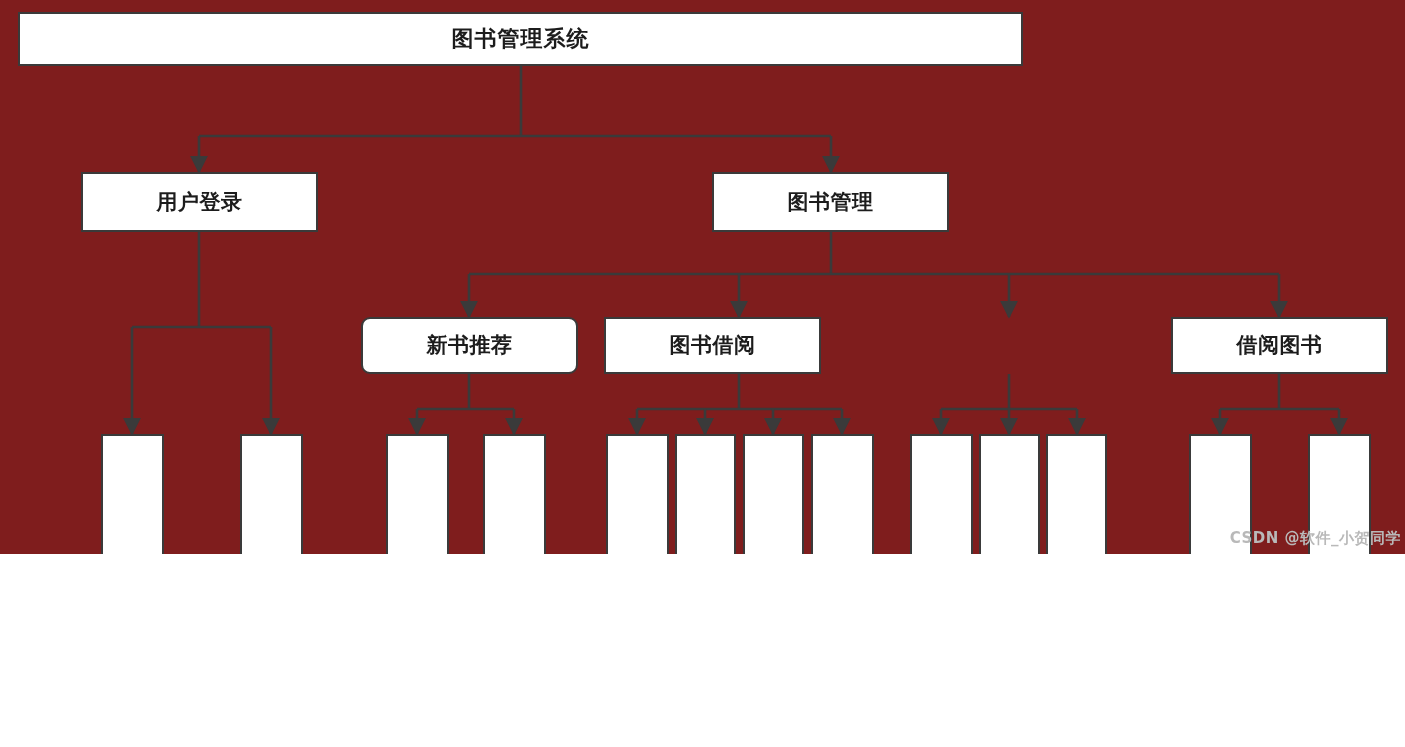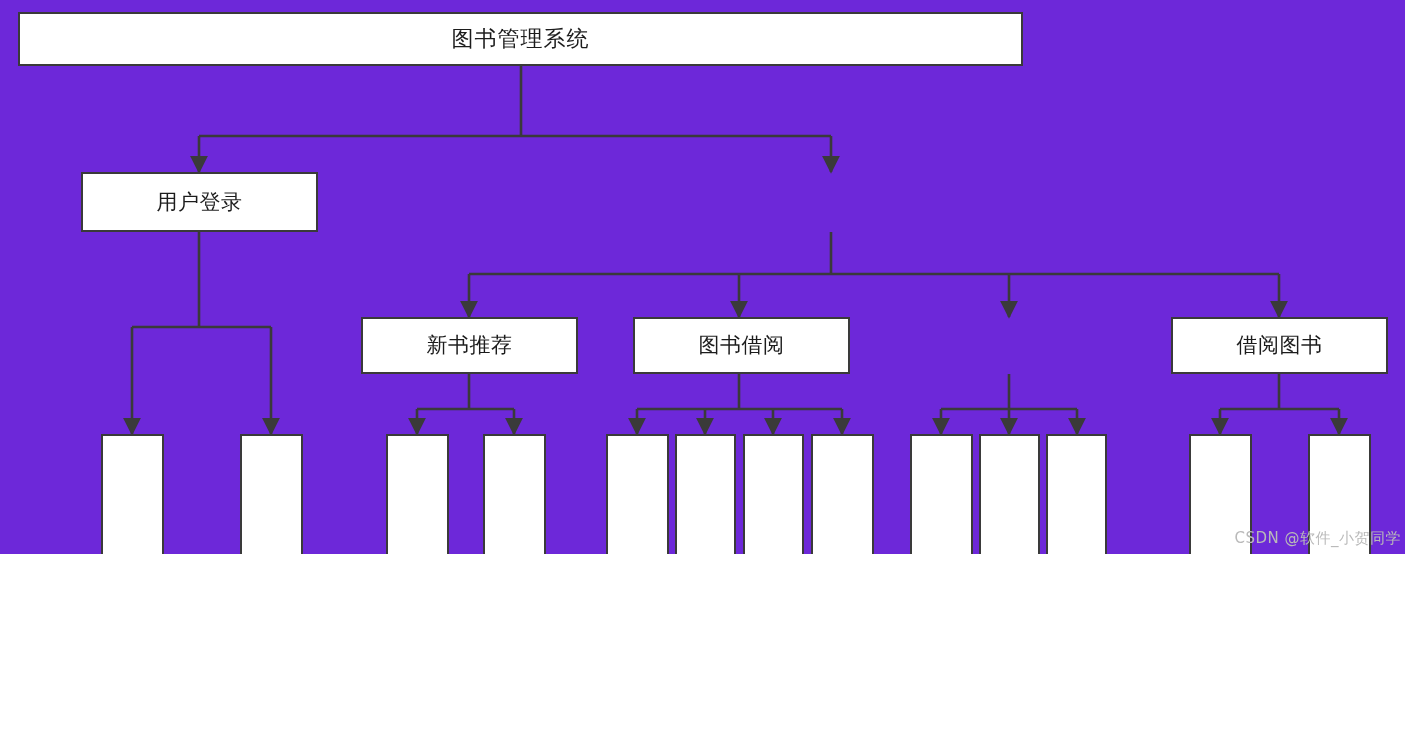--- a/index.html
+++ b/index.html
@@ -8,22 +8,23 @@
     padding: 0;
     background: #ffffff;
   }
   body {
     font-family: "DejaVu Sans", "Liberation Sans", sans-serif;
   }
   #canvas {
     position: relative;
     width: 1405px;
     height: 554px;
-    background: #6d28d9;
+    background: #7f1d1d;
     overflow: hidden;
+    font-weight: bold;
   }
   #wires {
     position: absolute;
     left: 0;
     top: 0;
     width: 1405px;
     height: 747px;
     pointer-events: none;
   }
   .node {
@@ -136,26 +137,29 @@
   </svg>
 
   <div class="node h-node title" style="left:18px; top:12px; width:1005px; height:54px;">
     <span class="lbl">图书管理系统</span>
   </div>
 
   <div class="node h-node" style="left:81px; top:172px; width:237px; height:60px;">
     <span class="lbl">用户登录</span>
   </div>
 
-
-  <div class="node h-node" style="left:361px; top:317px; width:217px; height:57px;">
+  <div class="node h-node" style="left:712px; top:172px; width:237px; height:60px;">
+    <span class="lbl">图书管理</span>
+  </div>
+
+  <div class="node h-node" style="left:361px; top:317px; width:217px; height:57px;border-radius:9px;">
     <span class="lbl">新书推荐</span>
   </div>
 
-  <div class="node h-node" style="left:633px; top:317px; width:217px; height:57px;">
+  <div class="node h-node" style="left:604px; top:317px; width:217px; height:57px;">
     <span class="lbl">图书借阅</span>
   </div>
 
 
   <div class="node h-node" style="left:1171px; top:317px; width:217px; height:57px;">
     <span class="lbl">借阅图书</span>
   </div>
 
   <div class="node v-node" style="left:101px; top:434px; width:63px; height:301px;">
     <span class="lbl">用户登录</span>

